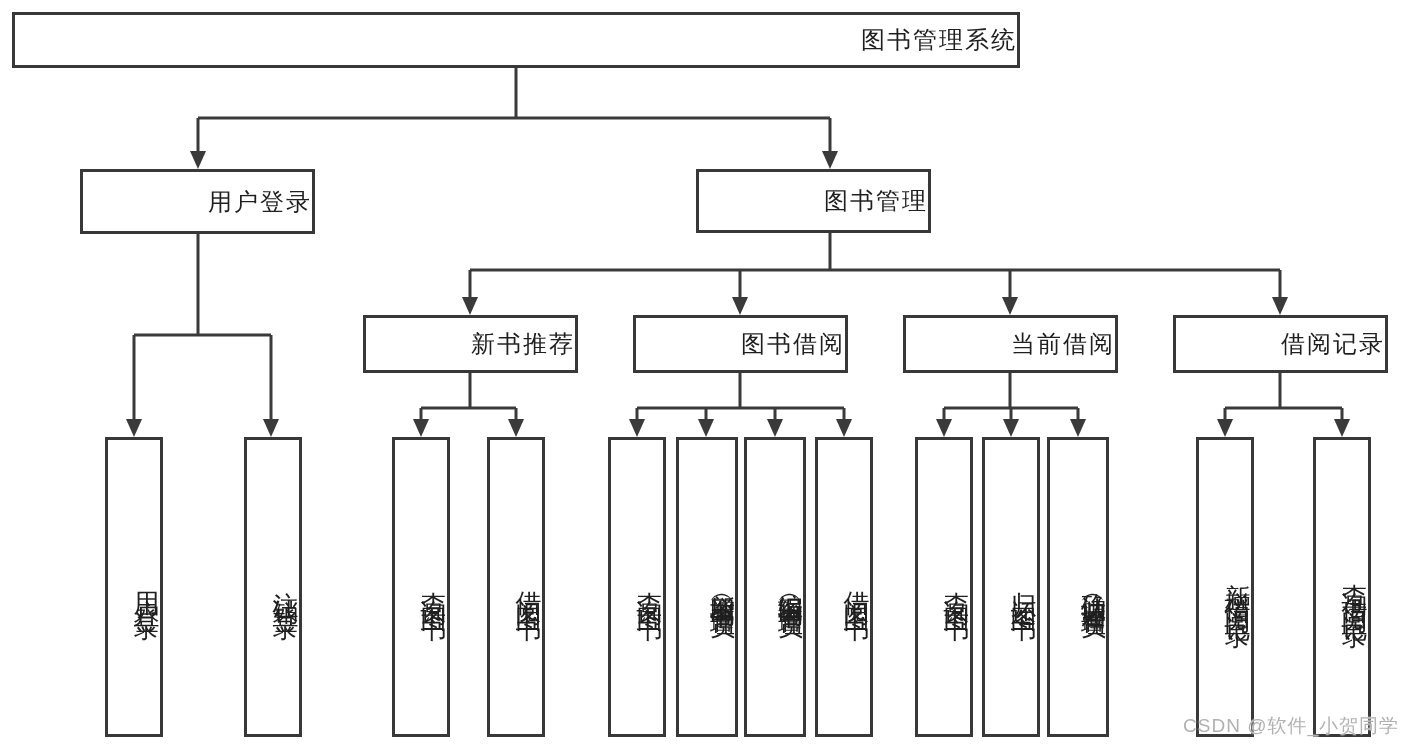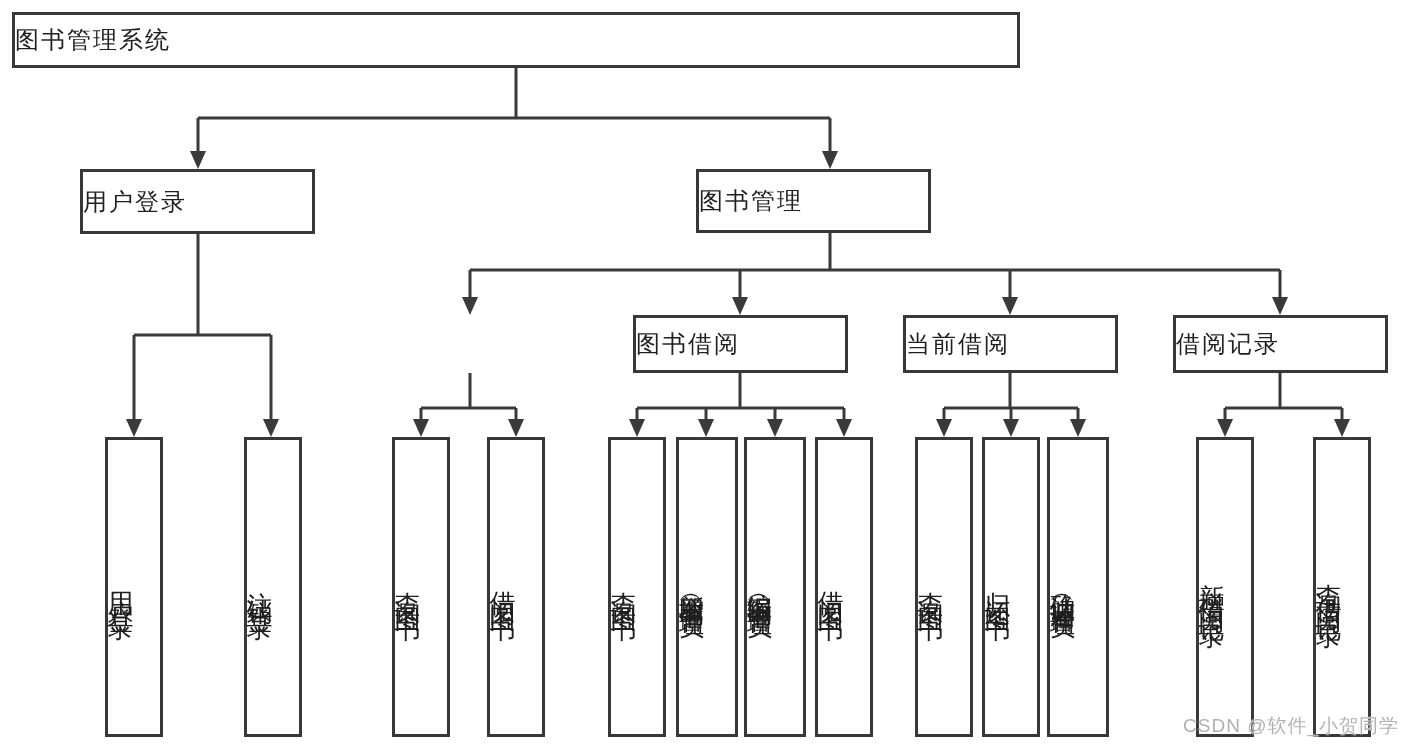--- a/index.html
+++ b/index.html
@@ -30,21 +30,21 @@
     fill: #3a3a3a;
     stroke: none;
   }
   .node {
     position: absolute;
     box-sizing: border-box;
     border: 3px solid #383838;
     background: #ffffff;
     display: flex;
     align-items: center;
-    justify-content: flex-start;
+    justify-content: flex-end;
     color: #1f1f1f;
     z-index: 2;
   }
   .node.h {
     font-size: 24px;
     letter-spacing: 2px;
   }
   .node.root { left: 12px; top: 12px; width: 1008px; height: 56px; }
   .node.l2a  { left: 80px;  top: 169px; width: 235px; height: 65px; }
   .node.l2b  { left: 696px; top: 169px; width: 235px; height: 64px; }
@@ -147,20 +147,23 @@
     <span>图书管理系统</span>
   </div>
 
   <div class="node h l2a">
     <span>用户登录</span>
   </div>
   <div class="node h l2b">
     <span>图书管理</span>
   </div>
 
+  <div class="node h l3 l3a">
+    <span>新书推荐</span>
+  </div>
   <div class="node h l3 l3c">
     <span>当前借阅</span>
   </div>
   <div class="node h l3 l3b">
     <span>图书借阅</span>
   </div>
   <div class="node h l3 l3d">
     <span>借阅记录</span>
   </div>
 

